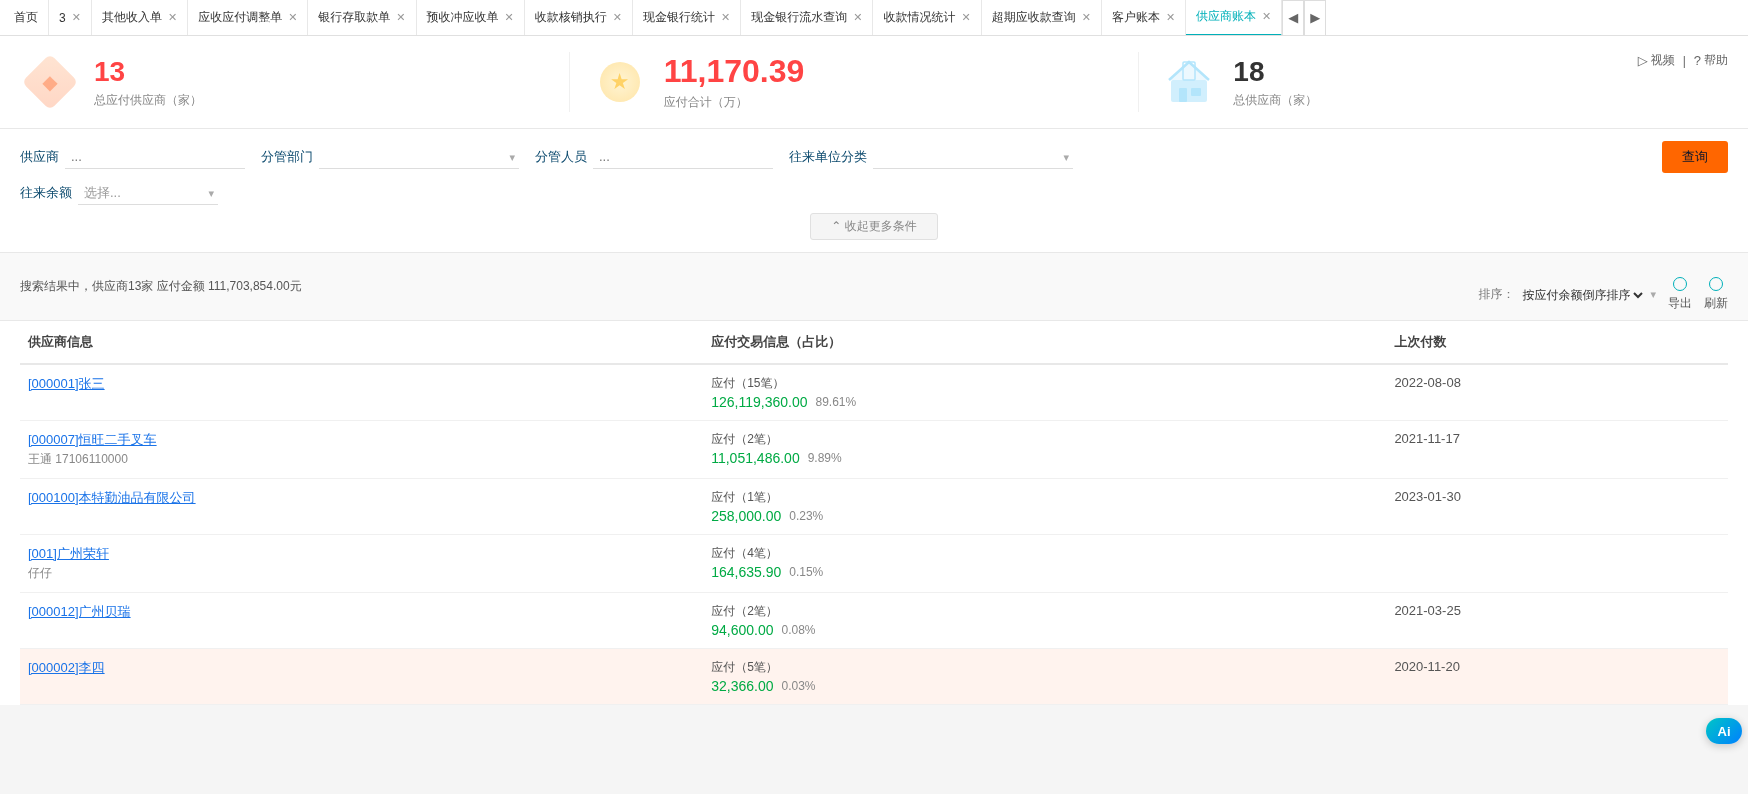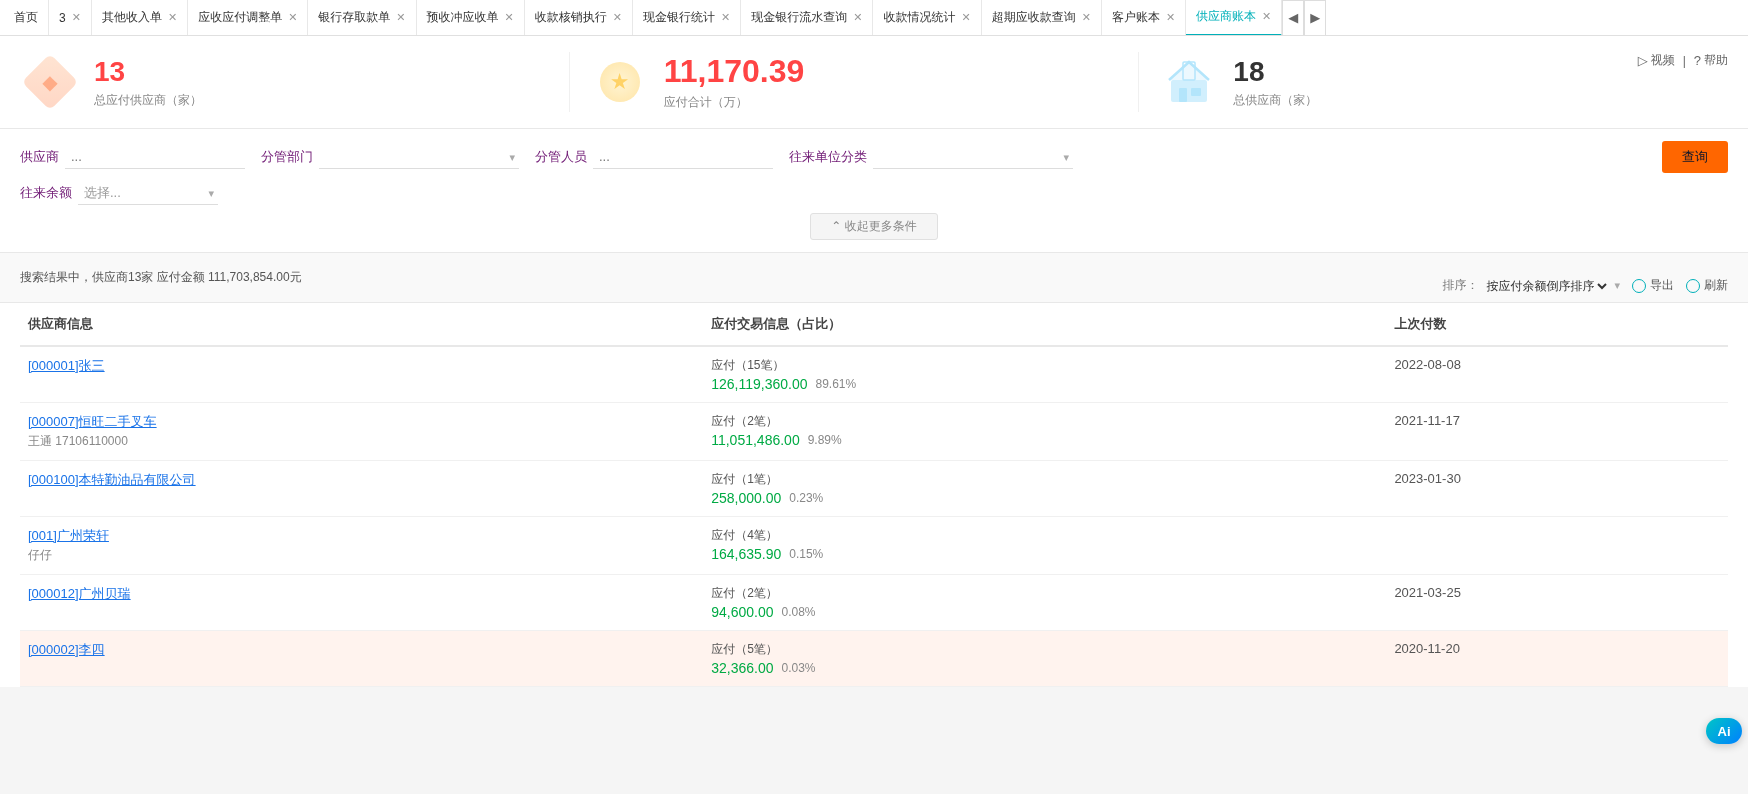--- a/index.html
+++ b/index.html
@@ -102,21 +102,21 @@
       align-items: center;
       gap: 16px;
       margin-bottom: 8px;
     }
     .filter-row:last-child { margin-bottom: 0; }
     .filter-item {
       display: flex;
       align-items: center;
       gap: 6px;
     }
-    .filter-label { font-size: 13px; color: #701a75; white-space: nowrap; }
+    .filter-label { font-size: 13px; color: #0c4a6e; white-space: nowrap; }
     .filter-input {
       border: none;
       border-bottom: 1px solid #ddd;
       padding: 4px 6px;
       font-size: 13px;
       width: 180px;
       outline: none;
       color: #bbb;
     }
     .filter-select {
@@ -200,20 +200,21 @@
       cursor: pointer;
       outline: none;
     }
     .action-btn {
       display: flex;
       align-items: center;
       gap: 4px;
       cursor: pointer;
       color: #555;
       font-size: 12px;
+      flex-direction: column;
     }
     .icon-circle {
       width: 14px;
       height: 14px;
       border-radius: 50%;
       border: 1px solid #aaa;
       display: inline-block;
     }
 
     

